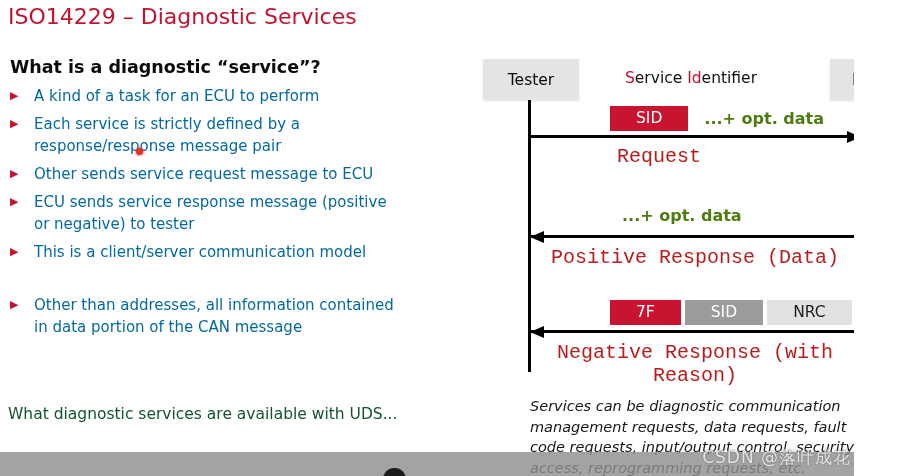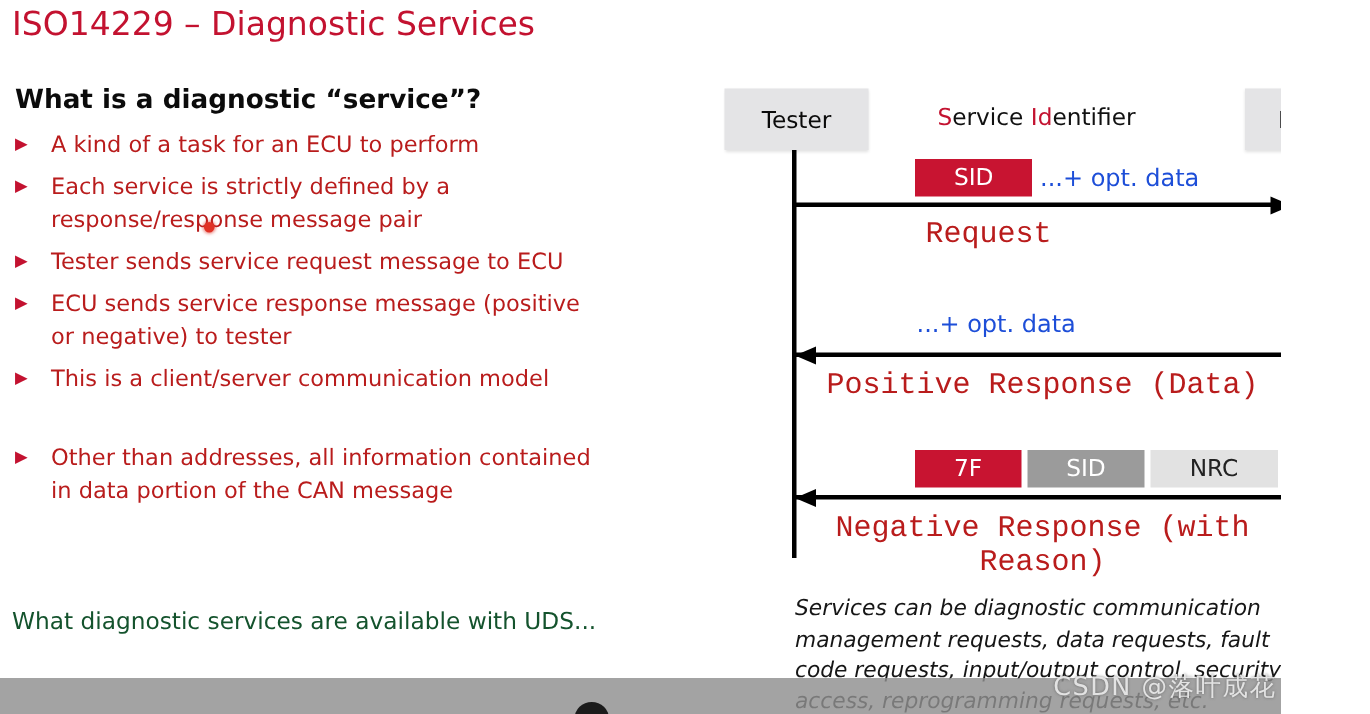--- a/index.html
+++ b/index.html
@@ -15,21 +15,21 @@
   }
   
   .question-heading{left:10px;top:57px;font-size:17.5px;font-weight:bold;color:#0b0b0b;}
   .bullet-list{left:10px;top:85px;width:448px;}
   .bullet{display:flex;align-items:flex-start;margin-bottom:6px;}
   .bullet.gap-before{margin-top:31px;}
   .tri{
     color:#c31230;font-size:11px;line-height:22px;width:24px;flex:0 0 24px;
     padding-top:0px;
   }
-  .btxt{font-size:15px;line-height:22px;white-space:pre-line;color:#b91c1c;}
+  .btxt{font-size:15px;line-height:22px;white-space:pre-line;color:#0369a1;}
   .footer-question{left:8px;top:405px;font-size:15.5px;color:#14532d;}
   .laser-dot{
     left:136px;top:148px;width:7px;height:7px;border-radius:50%;
     background:#e03226;box-shadow:0 0 2px 1px rgba(224,50,38,.5);
   }
   
   .entity-box{
     background:#e4e4e6;color:#0b0b0b;font-size:15.5px;
     display:flex;align-items:center;justify-content:center;
     box-shadow:0 1px 2px rgba(0,0,0,.12);
@@ -43,21 +43,21 @@
   .lifeline.right{left:858px;}
   .msg-line{left:530px;width:330px;height:3px;background:#000;}
   .arrowhead{width:0;height:0;border-top:6px solid transparent;border-bottom:6px solid transparent;}
   .arrowhead.right{border-left:14px solid #000;}
   .arrowhead.left{border-right:14px solid #000;}
   .chip-row{display:flex;align-items:center;gap:4px;font-size:15px;}
   .chip{padding:3px 26px;font-size:15.5px;line-height:19px;}
   .chip.red{background:#c81431;color:#fff;}
   .chip.gray{background:#9b9b9b;color:#fff;}
   .chip.light{background:#e2e2e2;color:#222;}
-  .suffix{font-size:16px;color:#1d4ed8;margin-left:1px;}
+  .suffix{font-size:16px;color:#4d7c0f;margin-left:12px;font-weight:bold;}
   .caption{font-size:20px;color:#b91c1c;font-family:Liberation Mono, monospace;}
   .caption.center{left:530px;width:330px;text-align:center;}
   
   .note{
     left:530px;top:396px;width:345px;font-size:14.5px;font-style:italic;
     line-height:20.5px;color:#161616;white-space:pre-line;
   }
   .overlay-bar{
     left:0;top:452px;width:913px;height:24px;
     background:rgba(143,143,143,0.82);z-index:5;
@@ -85,21 +85,21 @@
       <span class="tri">▶</span>
       <span class="btxt">A kind of a task for an ECU to perform</span>
     </div>
     <div class="bullet">
       <span class="tri">▶</span>
       <span class="btxt">Each service is strictly defined by a
 response/response message pair</span>
     </div>
     <div class="bullet">
       <span class="tri">▶</span>
-      <span class="btxt">Tester sends service request message to ECU</span>
+      <span class="btxt">Other sends service request message to ECU</span>
     </div>
     <div class="bullet">
       <span class="tri">▶</span>
       <span class="btxt">ECU sends service response message (positive
 or negative) to tester</span>
     </div>
     <div class="bullet">
       <span class="tri">▶</span>
       <span class="btxt">This is a client/server communication model</span>
     </div>

